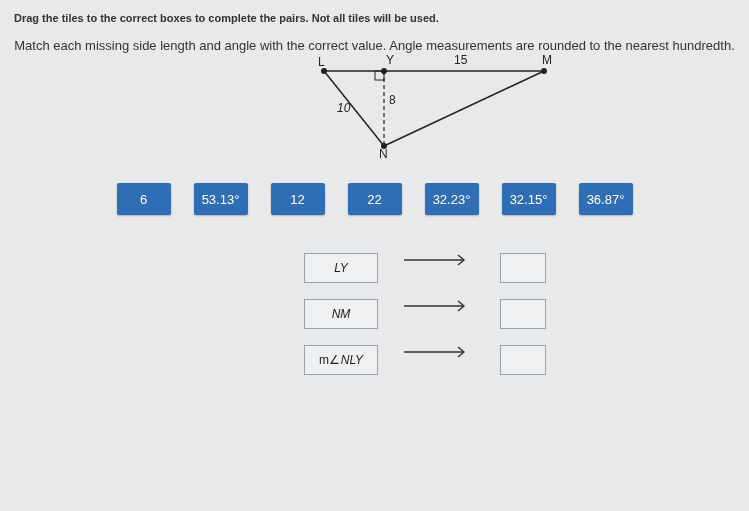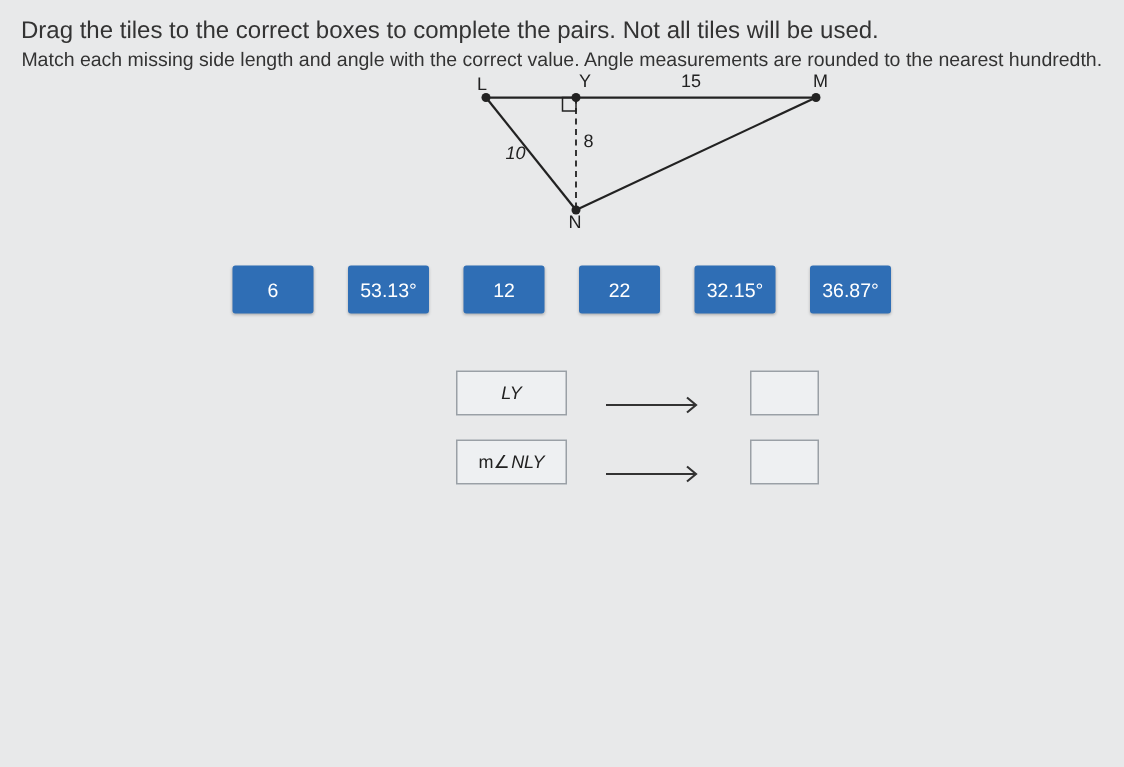--- a/index.html
+++ b/index.html
@@ -6,21 +6,21 @@
   body {
     width: 749px;
     height: 511px;
     background: #e8e9ea;
     font-family: Arial, sans-serif;
     font-size: 13px;
     color: #333;
     padding: 12px 14px;
     overflow: hidden;
   }
-  .instruction-1 { margin-bottom: 2px; font-size:16px; }
+  .instruction-1 { margin-bottom: 14px; font-size:11px;font-weight:bold; }
   .instruction-2 { margin-bottom: 8px; font-size:13px;text-align:center; }
   .diagram {
     width: 240px;
     height: 100px;
     margin-left: 300px;
     margin-bottom: 22px;
     position: relative;
   }
   .diagram svg { overflow: visible; }
   .diagram .lbl { position:absolute; font-size:12px; color:#222; font-weight:500; }
@@ -48,21 +48,21 @@
     flex-shrink:0;
   }
   .pairs {
     display:flex;
     flex-direction:column;
     gap:16px;
     margin-left:290px;
   }
   .pair-row {
     display:flex;
-    align-items:flex-end;
+    align-items:flex-start;
     gap:26px;
   }
   .label-box {
     width:74px;
     height:30px;
     border:1px solid #9aa0a6;
     background:#eef0f2;
     display:flex;
     align-items:center;
     justify-content:center;
@@ -106,40 +106,53 @@
   <span class="lbl" style="left:23px; top:40px;font-style:italic;">10</span>
   <span class="lbl" style="left:75px; top:32px;">8</span>
   <span class="lbl" style="left:140px; top:-8px;text-align:center;">15</span>
 </div>
 
 <div class="tiles-row">
   <div class="tile">6</div>
   <div class="tile">53.13°</div>
   <div class="tile">12</div>
   <div class="tile">22</div>
+  <div class="tile">32.23°</div>
   <div class="tile">32.15°</div>
   <div class="tile">36.87°</div>
 </div>
 
 <div class="pairs">
 
   <div class="pair-row">
     <div class="label-box">
         <span>LY</span>
       </div>
     <div class="arrow-wrap">
       <svg width="70" height="14">
           <line x1="0" y1="7" x2="60" y2="7" stroke="#333" stroke-width="1.4"></line>
           <polyline points="54,2 60,7 54,12" fill="none" stroke="#333" stroke-width="1.4"></polyline>
         </svg>
     </div>
     <div class="drop-box"></div>
   </div>
 
 
+  <div class="pair-row">
+    <div class="label-box">
+        <span>NM</span>
+      </div>
+    <div class="arrow-wrap">
+      <svg width="70" height="14">
+          <line x1="0" y1="7" x2="60" y2="7" stroke="#333" stroke-width="1.4"></line>
+          <polyline points="54,2 60,7 54,12" fill="none" stroke="#333" stroke-width="1.4"></polyline>
+        </svg>
+    </div>
+    <div class="drop-box"></div>
+  </div>
 
   <div class="pair-row">
     <div class="label-box">
         <span class="angle"><span style="font-style:normal">m</span><span class="sym">∠</span><span>NLY</span></span>
       </div>
     <div class="arrow-wrap">
       <svg width="70" height="14">
           <line x1="0" y1="7" x2="60" y2="7" stroke="#333" stroke-width="1.4"></line>
           <polyline points="54,2 60,7 54,12" fill="none" stroke="#333" stroke-width="1.4"></polyline>
         </svg>

